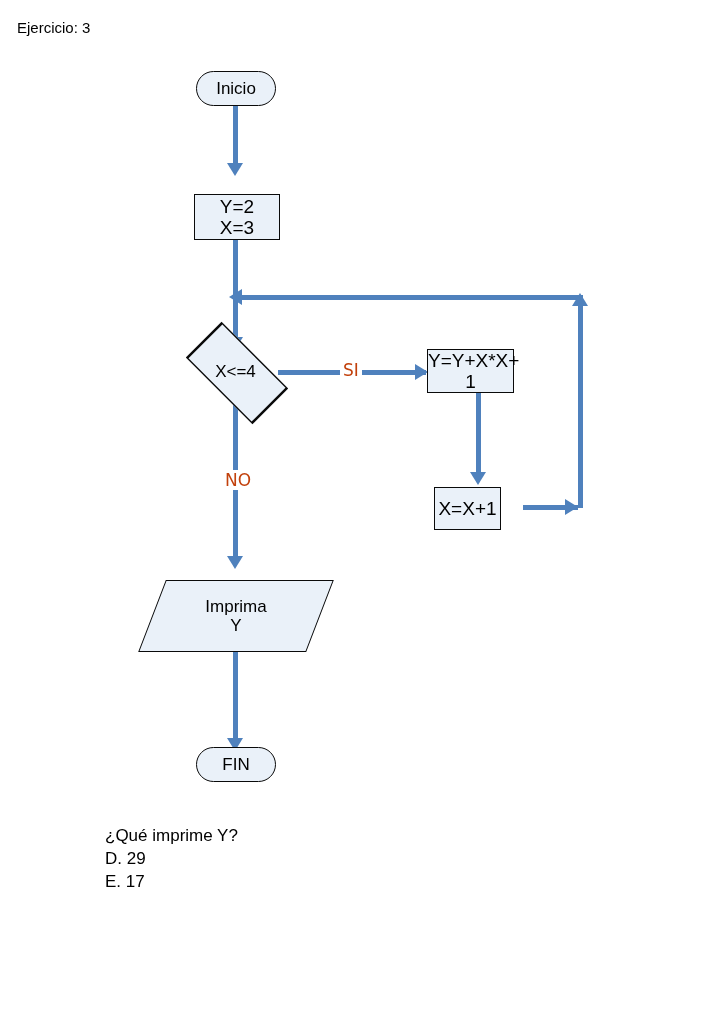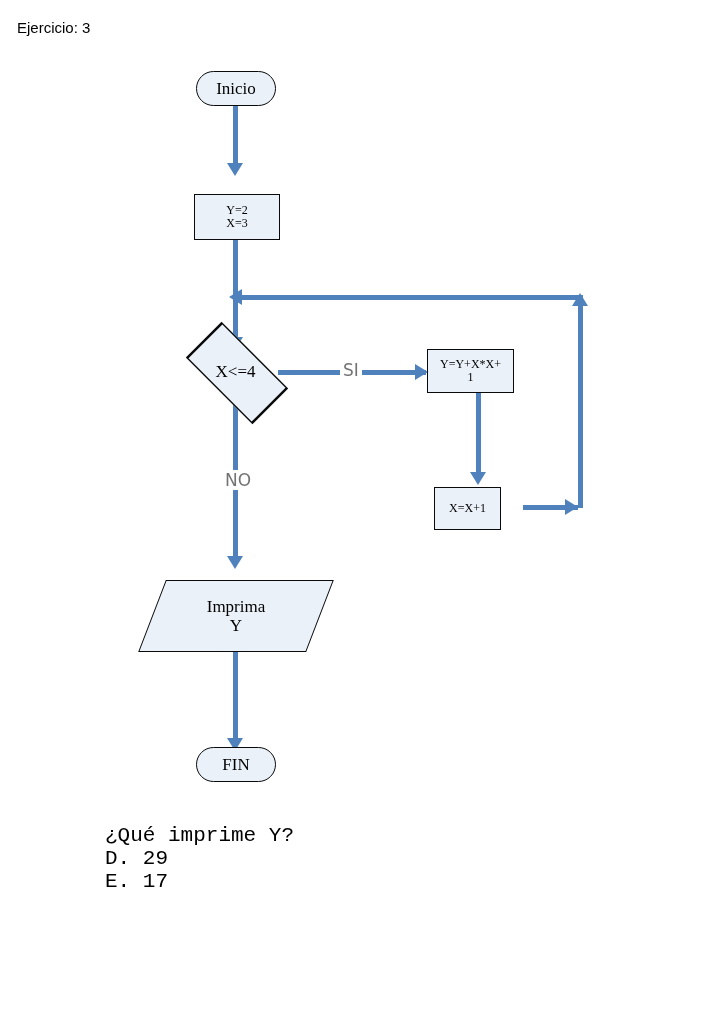--- a/index.html
+++ b/index.html
@@ -32,35 +32,35 @@
   
   .node {
     position: absolute;
     box-sizing: border-box;
     background: #EAF1F9;
     border: 1.4px solid #0a0a0a;
     display: flex;
     align-items: center;
     justify-content: center;
     text-align: center;
-    font-family: Liberation Serif, serif;
+    font-family: Liberation Sans, sans-serif;
     color: #000000;
   }
   .node .txt {
     display: block;
     width: 100%;
     white-space: pre-line;
     line-height: 1.12;
   }
   .terminator {
     border-radius: 999px;
     font-size: 17px;
   }
   .process {
-    font-size: 12px;
+    font-size: 19px;
   }
   
   .decision {
     background: transparent;
     border: none;
   }
   .decision .diamond-bg {
     position: absolute;
     left: 50%;
     top: 50%;
@@ -125,33 +125,33 @@
     border-color: transparent #4F81BD transparent transparent;
   }
   .arrow-right {
     border-width: 8.5px 0 8.5px 13px;
     border-color: transparent transparent transparent #4F81BD;
   }
   .edge-label {
     position: absolute;
     font-family: "DejaVu Sans", sans-serif;
     font-size: 17px;
-    color: #737373;
+    color: #c2410c;
     background: #ffffff;
     padding: 0 3px;
     white-space: nowrap;
     text-align: center;
   }
   
   .question-block {
     position: absolute;
     left: 105px;
     top: 824px;
-    font-family: Liberation Mono, monospace;
-    font-size: 21px;
+    font-family: Liberation Sans, sans-serif;
+    font-size: 17px;
     line-height: 23px;
     color: #000000;
   }
   .question-block .q-line { white-space: pre; }
 </style>
 </head>
 <body>
 
 <div id="page">
 

